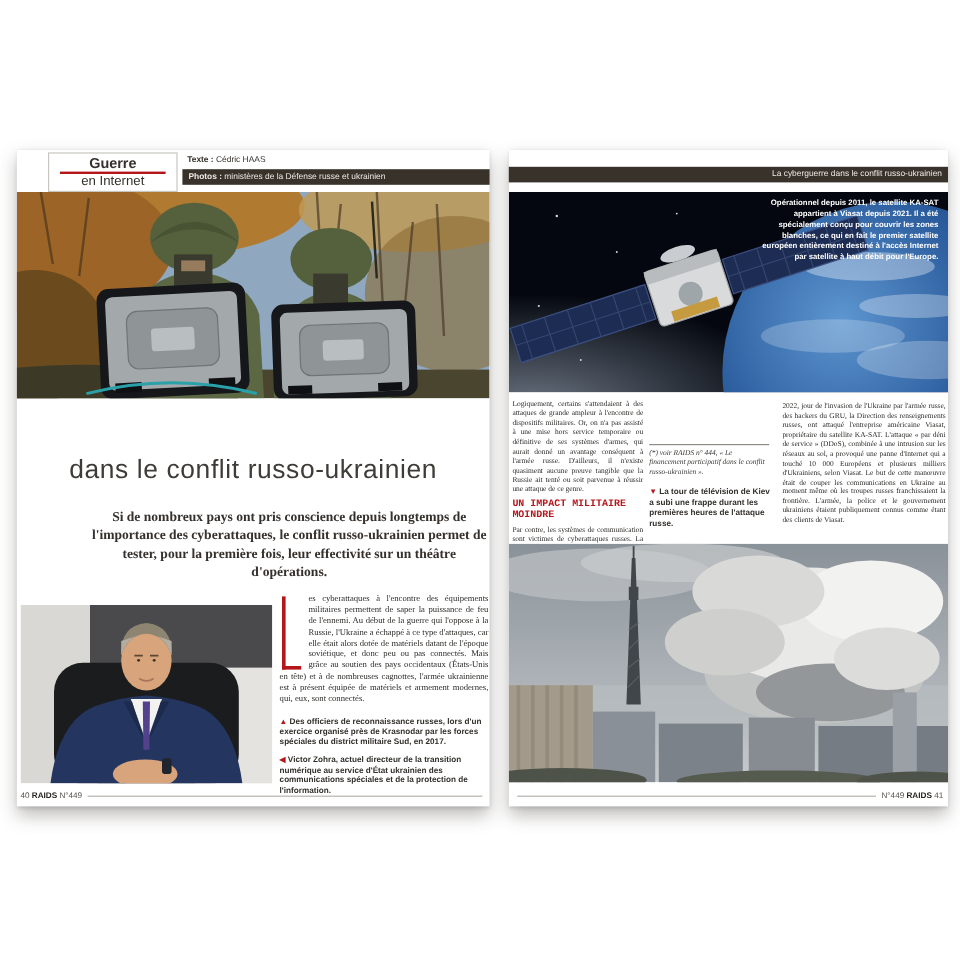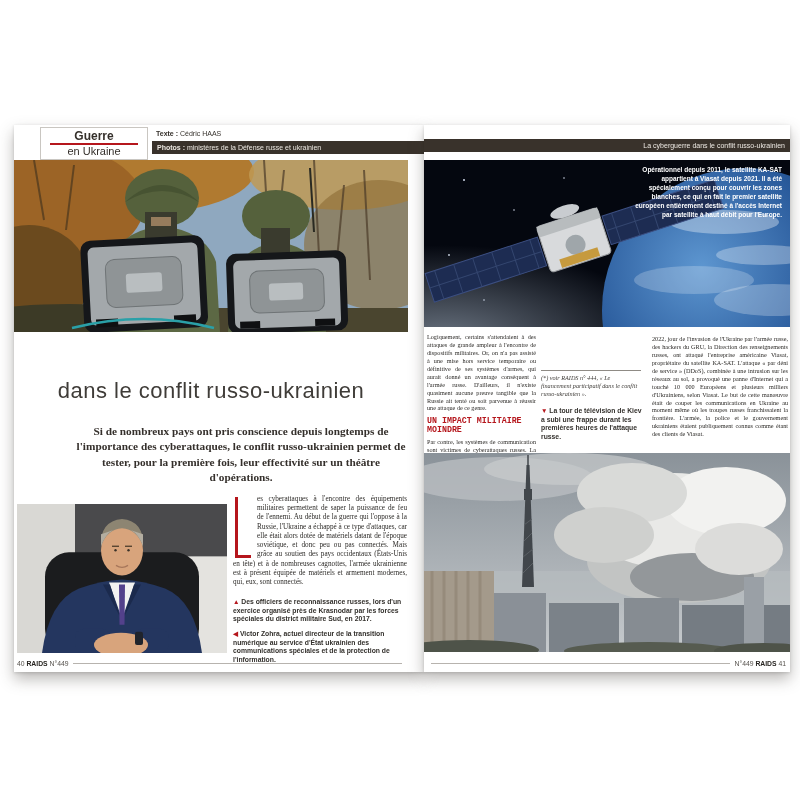--- a/index.html
+++ b/index.html
@@ -5,21 +5,21 @@
   :root{
     --accent:#b5161c;
     --bar:#39322b;
     --paper:#ffffff;
   }
   html,body{margin:0;padding:0;background:#fff;}
   #stage{position:relative;width:800px;height:800px;background:#fff;overflow:hidden;
          font-family:"Liberation Sans",sans-serif;color:#2c2a27;}
   .page{position:absolute;top:125px;background:var(--paper);
         box-shadow:0 7px 14px rgba(60,55,50,.35), 0 1px 3px rgba(0,0,0,.15);}
-  .page-left{left:14px;width:394px;height:547px;padding-left:16px;}
+  .page-left{left:14px;width:394px;height:547px;}
   .page-right{left:424px;width:366px;height:547px;}
 
   
   .badge{position:absolute;left:26px;top:2px;width:106px;height:31px;background:#fff;
          border:1px solid #c9c6c1;text-align:center;z-index:3;}
   .badge .l1{font-size:12px;font-weight:bold;color:#35302b;line-height:14px;margin-top:1px;}
   .badge .div{width:88px;height:2px;background:var(--accent);margin:0 auto;}
   .badge .l2{font-size:11px;color:#35302b;line-height:13px;}
   .credits-top{position:absolute;left:142px;top:5px;font-size:7px;color:#35302b;}
   .credits-top .lbl{font-weight:bold;}
@@ -80,21 +80,21 @@
 </head>
 <body>
 
 <div id="stage">
 
   <div class="page page-left">
 
     <div class="badge">
       <div class="l1">Guerre</div>
       <div class="div"></div>
-      <div class="l2">en Ukraine</div>
+      <div class="l2">en Internet</div>
     </div>
 
     <div class="credits-top">
       <span class="lbl">Texte :</span>
       <span>Cédric HAAS</span>
     </div>
 
     <div class="bar bar-left">
       <span class="lbl">Photos :</span>
       <span>ministères de la Défense russe et ukrainien</span>

